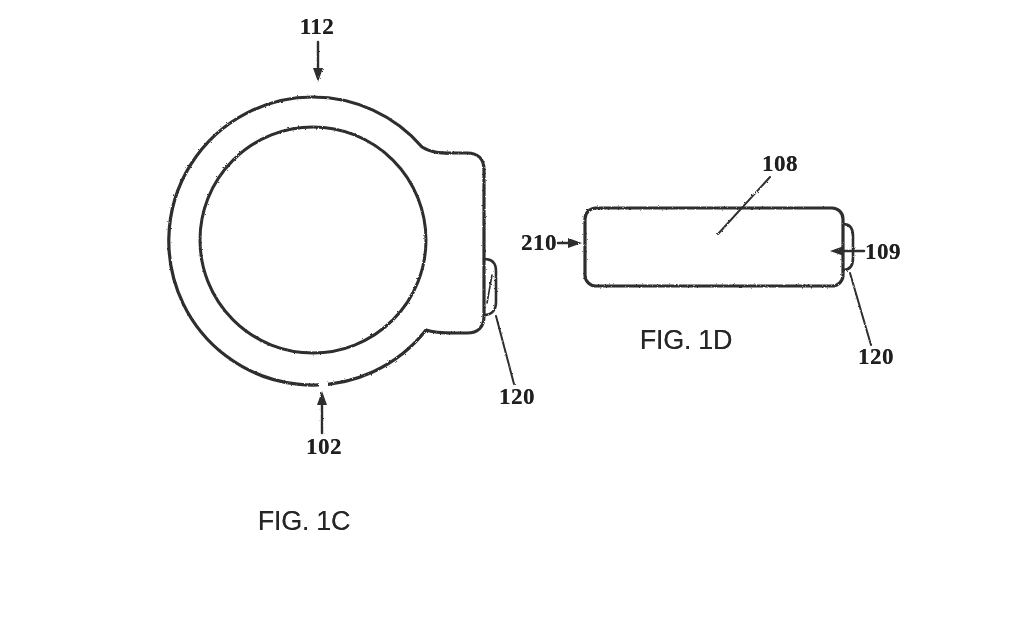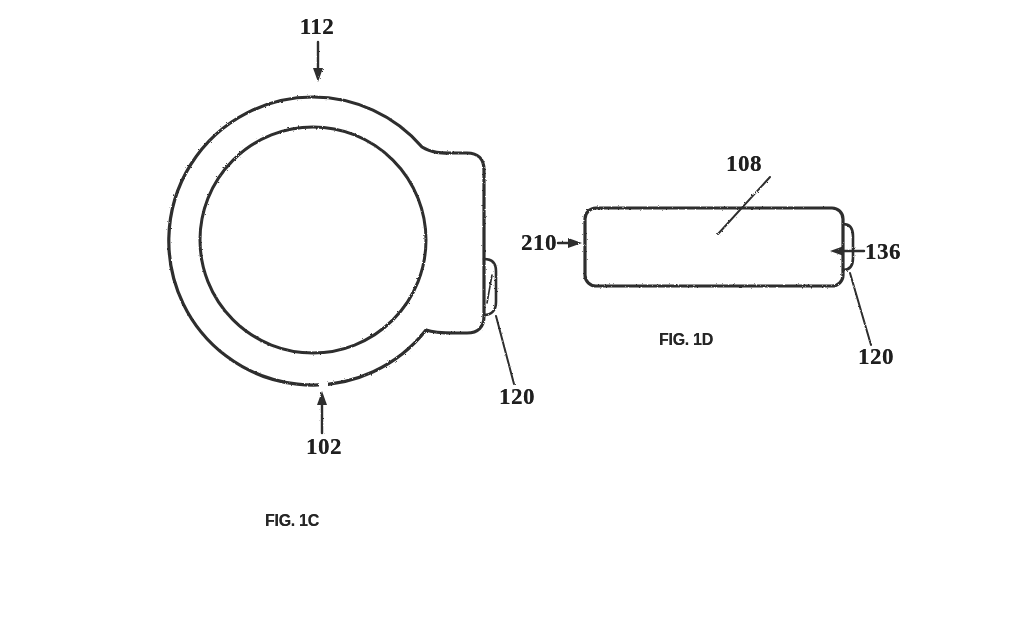--- a/index.html
+++ b/index.html
@@ -33,34 +33,34 @@
     color: #1f1f1f;
     letter-spacing: 0.5px;
     white-space: nowrap;
     line-height: 1;
     text-shadow: 0 0 0.6px #444;
   }
   .caption {
     position: absolute;
     transform: translate(-50%, -50%);
     font-family: "Liberation Sans", "DejaVu Sans", sans-serif;
-    font-weight: 700;
-    font-size: 16px;
+    font-weight: 400;
+    font-size: 27px;
     color: #262626;
     letter-spacing: -0.3px;
     white-space: nowrap;
     line-height: 1;
     text-shadow: 0 0 0.6px #555;
   }
   
   .pos-112      { left: 317px; top: 26px;  }
   .pos-114      { left: 324px; top: 446px; }
   .pos-120-1c   { left: 517px; top: 396px; }
-  .pos-fig1c    { left: 292px; top: 521px; }
-  .pos-108      { left: 744px; top: 163px; }
+  .pos-fig1c    { left: 304px; top: 521px; }
+  .pos-108      { left: 780px; top: 163px; }
   .pos-110      { left: 539px; top: 242px; }
   .pos-109      { left: 883px; top: 251px; }
   .pos-120-1d   { left: 876px; top: 356px; }
   .pos-fig1d    { left: 686px; top: 340px; }
 </style>
 </head>
 <body>
 
 <div class="sheet">
 
@@ -113,19 +113,19 @@
 
       <line stroke-width="2" x1="850" y1="273" x2="871" y2="345"></line>
     </g>
   </svg>
 
   <div class="ref pos-112">112</div>
   <div class="ref pos-114">102</div>
   <div class="ref pos-120-1c">120</div>
   <div class="ref pos-108">108</div>
   <div class="ref pos-110">210</div>
-  <div class="ref pos-109">136</div>
+  <div class="ref pos-109">109</div>
   <div class="ref pos-120-1d">120</div>
 
   <div class="caption pos-fig1c">FIG. 1C</div>
   <div class="caption pos-fig1d">FIG. 1D</div>
 
 </div>
 
 </body></html>

